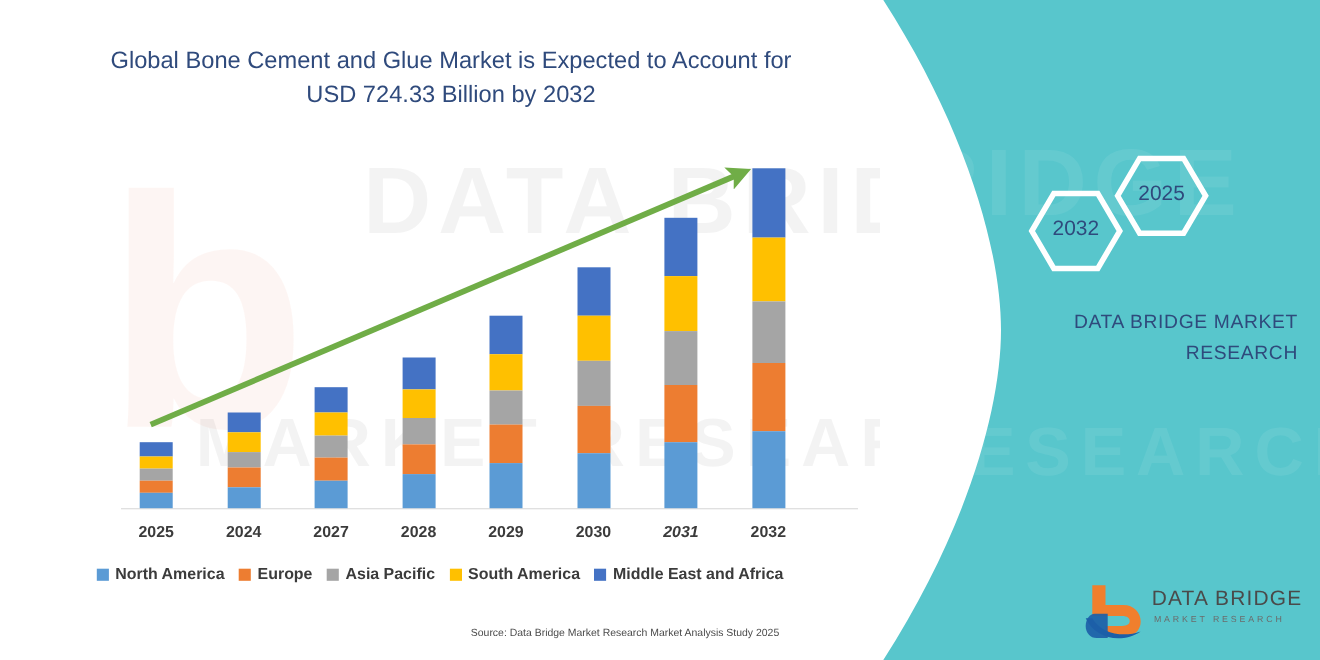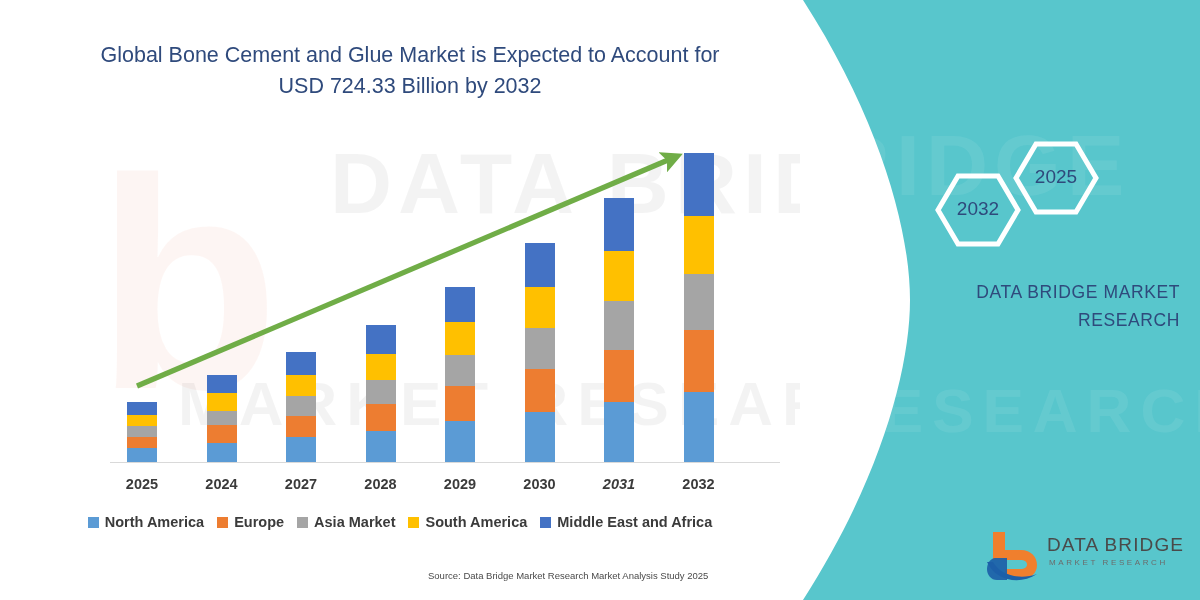--- a/index.html
+++ b/index.html
@@ -338,21 +338,21 @@
         <div class="legend-item">
           <span class="legend-swatch" style="background: rgb(91, 155, 213);"></span>
           <span class="legend-label">North America</span>
         </div>
         <div class="legend-item">
           <span class="legend-swatch" style="background: rgb(237, 125, 49);"></span>
           <span class="legend-label">Europe</span>
         </div>
         <div class="legend-item">
           <span class="legend-swatch" style="background: rgb(165, 165, 165);"></span>
-          <span class="legend-label">Asia Market</span>
+          <span class="legend-label">Asia Pacific</span>
         </div>
         <div class="legend-item">
           <span class="legend-swatch" style="background: rgb(255, 192, 0);"></span>
           <span class="legend-label">South America</span>
         </div>
         <div class="legend-item">
           <span class="legend-swatch" style="background: rgb(68, 114, 196);"></span>
           <span class="legend-label">Middle East and Africa</span>
         </div>
       </div>

